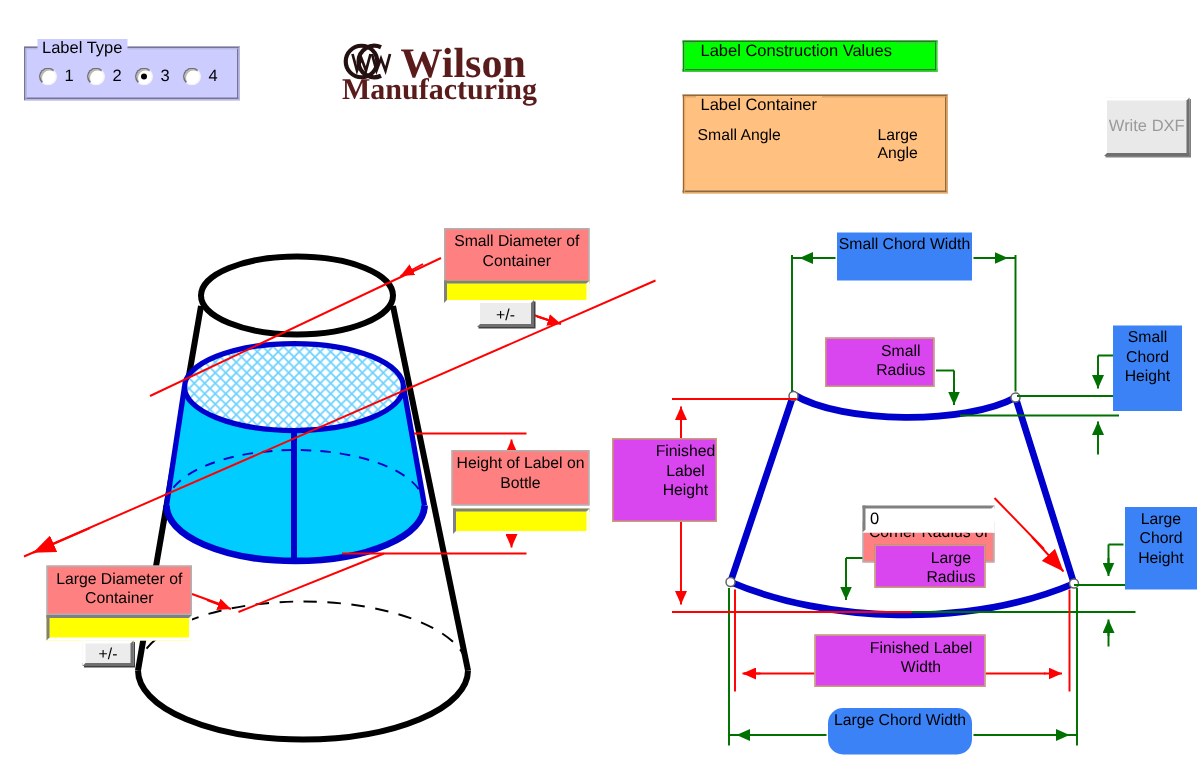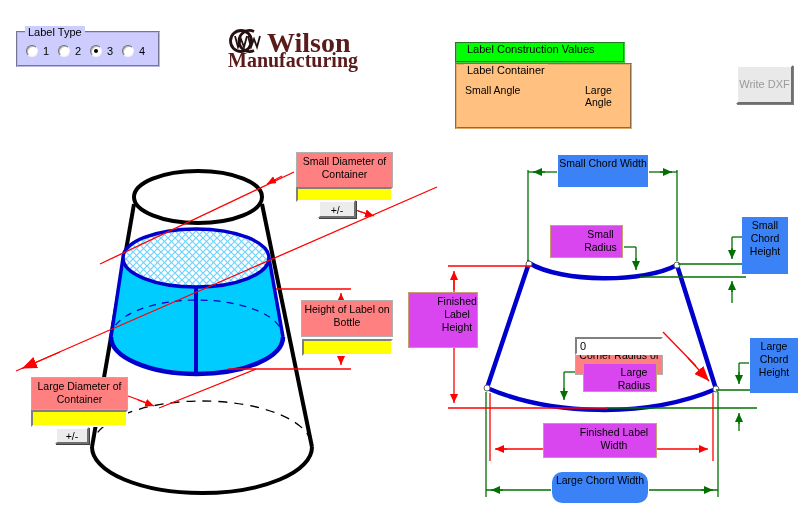--- a/index.html
+++ b/index.html
@@ -9,21 +9,21 @@
     background:#fff; overflow: hidden;
     font-family: "Liberation Sans", sans-serif; font-size: 10.5px; color:#000;
   }
   svg.diagram { position:absolute; left:0; top:0; }
 
   
   .vbframe { position:absolute; border:2px groove #e8e8e8; }
   .vbframe .title { position:absolute; top:-7px; left:7px; padding:0 3px; font-size:11px; white-space:nowrap; }
   .frame-lavender { background:#CCCCFF; border-color:#b9b9e6; }
   .frame-lavender .title { background:#CCCCFF; }
-  .frame-green { background:#00FF00; border-color:#3ecc3e;margin-top:15px; }
+  .frame-green { background:#00FF00; border-color:#3ecc3e; }
   .frame-green .title { background:#00FF00; }
   .frame-orange { background:#FFC080; border-color:#e0a869; }
   .frame-orange .title { background:#FFC080; }
 
   
   .radio-group { position:absolute; top:12px; height:14px; }
   .radio-dot { position:relative; display:inline-block; width:12px; height:12px; border-radius:50%;
     background:#fff; border:1px solid;
     border-color:#707070 #f4f4f4 #f4f4f4 #707070; box-shadow: inset 1px 1px 0 #b8b8b8; cursor:default; }
   .radio-dot.checked::after { content:""; position:absolute; left:3px; top:3px; width:4px; height:4px;

